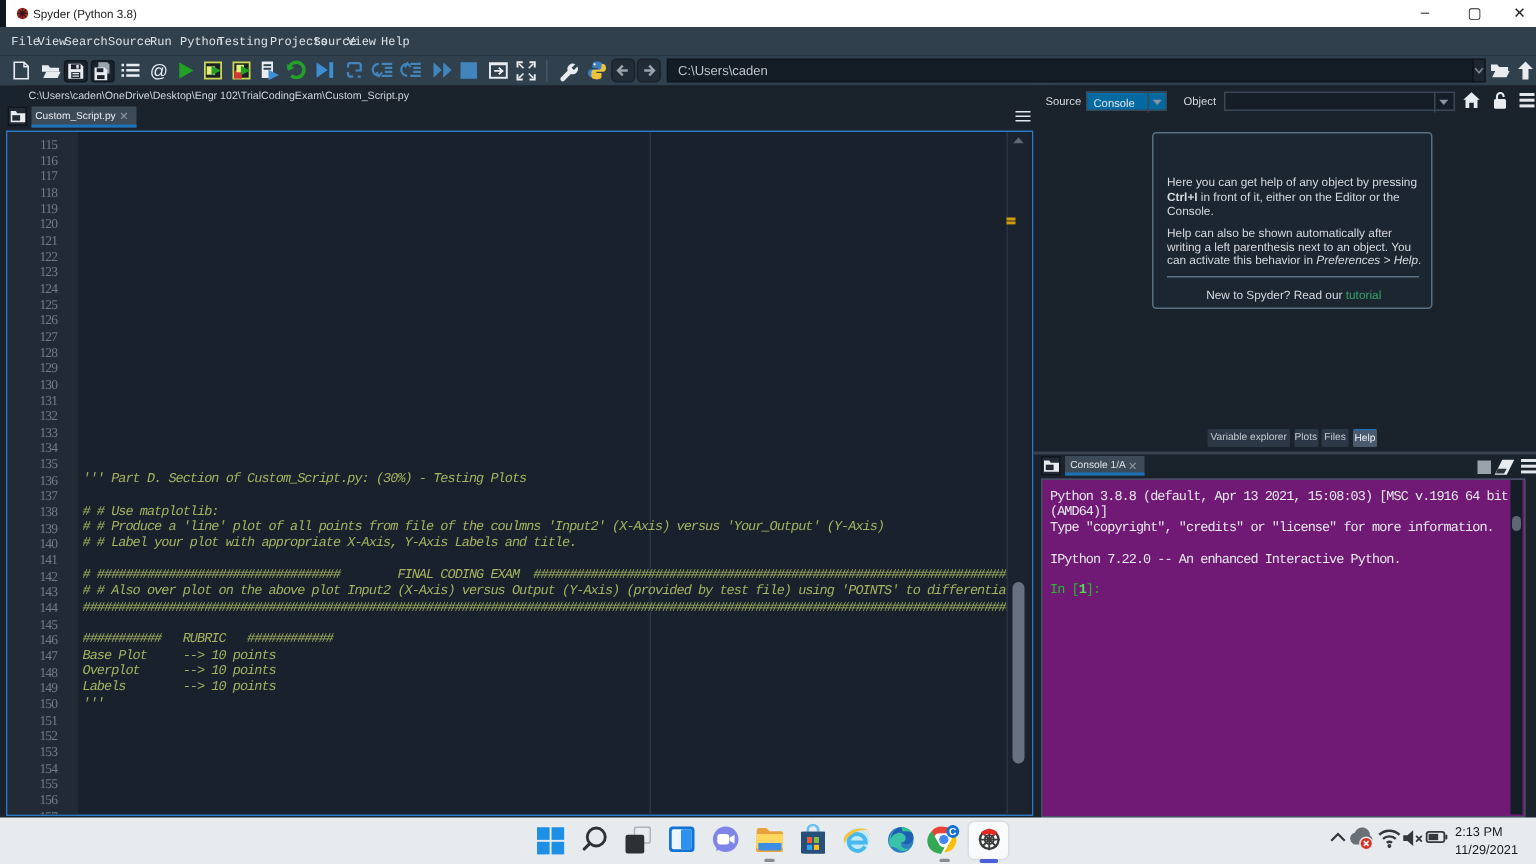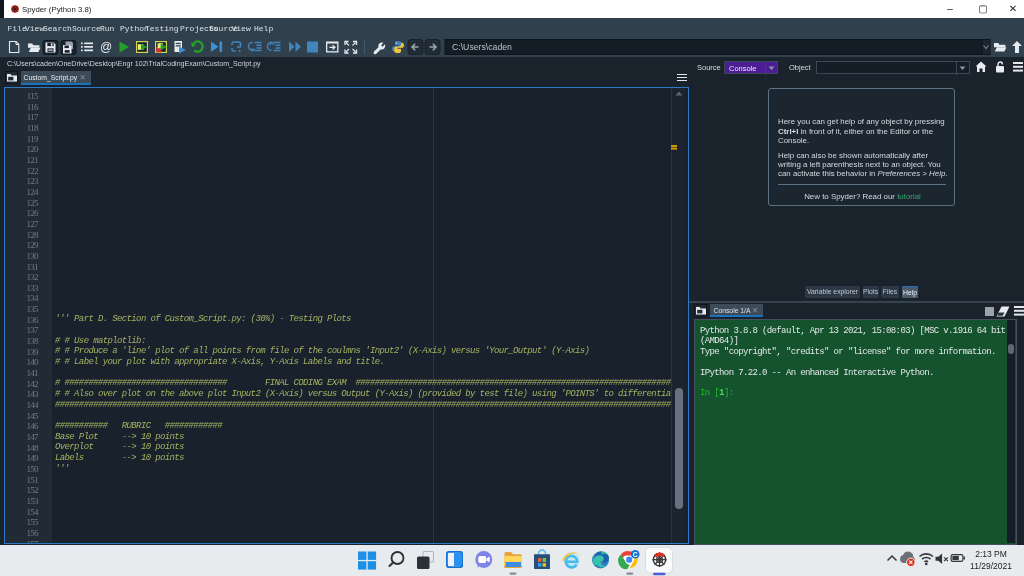--- a/index.html
+++ b/index.html
@@ -17,21 +17,21 @@
   .winbtn { position:absolute; top:3px; color:#222; font-size:10px; width:14px; text-align:center; }
 
   
   #menubar { left:0; top:18px; width:1024px; height:19px; background:#30404d; color:#dde2e7; font-size:8px; }
   #menubar span { position:absolute; top:6px;font-family:Liberation Mono, monospace; }
 
   
   #toolbar { left:0; top:37px; width:1024px; height:20px; background:#30404d; }
 
   
-  #pathbar { left:0; top:57px; width:689px; height:13px; background:#1a222c; color:#ced4da; font-size:7.1px;text-align:center; }
+  #pathbar { left:12px; top:57px; width:689px; height:13px; background:#1a222c; color:#ced4da; font-size:7.1px;text-align:center; }
 
   
   #tabrow { left:0; top:69px; width:689px; height:18px; background:#1a222c; }
   #edtab { position:absolute; left:20.5px; top:1.5px; width:70.5px; height:14.5px; background:#3d4a57; border-bottom:2px solid #1a72bb; color:#e8ecf0; font-size:6.8px; }
 
   
   #editor { left:4px; top:87px; width:685px; height:457px; border:1px solid #2d79c7; background:#19212d; overflow:hidden; }
   #gutter { position:absolute; left:0; top:0; width:47px; height:455px; background:#222b35; color:#6b7683; }
   #colline { position:absolute; left:428px; top:0; width:1px; height:455px; background:#2a3646; }
   #code { position:absolute; left:50px; top:2.7px; color:#a3b35f; font-style:italic; width:620px; overflow:hidden; }
@@ -44,26 +44,26 @@
   #helppane { left:689px; top:79px; width:335px; height:221px; background:#1a222c; }
   #usagebox { position:absolute; left:79px; top:9px; width:187px; height:118px; background:#1c2631; border:1px solid #5c7083; border-radius:3px; }
   #usagehead { position:absolute; left:-1px; top:-1px; width:189px; height:17px; background:#4a6c94; border-radius:3px 3px 0 0; color:#f0f3f6; font-size:9px; }
   .helptext { position:absolute; font-size:7.9px; line-height:9.3px; color:#d4d9de; }
   #helptabs { position:absolute; left:0px; top:207px; width:335px; height:12px; font-size:6.8px; color:#c3cad1; }
   .htab { position:absolute; top:0; height:12px; background:#2c3845; text-align:center; line-height:12px; border-radius:1px; }
 
   
   #conpane { left:689px; top:300px; width:335px; height:245px; background:#1a222c; }
   #contab { position:absolute; left:21px; top:4px; height:13px; width:53px; background:#3d4a57; border-bottom:2px solid #1a72bb; color:#dde2e7; font-size:6.8px; }
-  #conbox { position:absolute; left:5px; top:19px; width:323px; height:226px; border:1px solid #44525f; background:#14532d; }
+  #conbox { position:absolute; left:5px; top:19px; width:323px; height:226px; border:1px solid #44525f; background:#701a75; }
   #context { position:absolute; left:5px; top:5.5px; color:#e4e8ea; }
 
   
   #taskbar { left:0; top:545px; width:1024px; height:31px; background:#e8ebee; }
-  #clock { position:absolute; right:12px; top:3px; text-align:center; font-size:8.5px; color:#1b1b1b; line-height:12px; }
+  #clock { position:absolute; right:12px; top:3px; text-align:left; font-size:8.5px; color:#1b1b1b; line-height:12px; }
 </style>
 </head>
 <body>
 <div id="screen">
 
   <div class="abs" id="titlebar">
     <div class="blackedge"></div>
     <div class="round"></div>
     <svg style="position:absolute;left:11px;top:5px" width="8" height="8" viewBox="0 0 8 8">
       <circle cx="4" cy="4" r="3.8" fill="#b92b20"></circle>
@@ -325,21 +325,21 @@
     <div id="edscroll"></div>
       <svg style="position:absolute;left:668px;top:2px" width="12" height="8">
         <path d="M6 1.5 l3.5 4 h-7 z" fill="#5c6874"></path>
       </svg>
     <div id="edthumb"></div>
     <div style="position:absolute;left:666px;top:57px;width:6px;height:1.6px;background:#d09a0a;box-shadow:0 2.6px #d09a0a"></div>
   </div>
 
   <div class="abs" id="rheader">
     <span style="position:absolute;left:8px;top:6px">Source</span>
-    <div style="position:absolute;left:35px;top:4px;width:54px;height:13px;background:#4c1d95;border:1px solid #3a4856;color:#e4e8ec">
+    <div style="position:absolute;left:35px;top:4px;width:54px;height:13px;background:#0369a1;border:1px solid #3a4856;color:#e4e8ec">
         <span style="position:absolute;left:4px;top:2px">Console</span>
         <div style="position:absolute;right:0;top:0;width:12px;height:13px;border-left:1px solid #3a4856"></div>
         <svg style="position:absolute;right:2.5px;top:4px" width="7" height="5">
           <path d="M0.5 0.5 l3 3.5 3 -3.5" fill="#8a95a0"></path>
         </svg>
       </div>
     <span style="position:absolute;left:100px;top:6px">Object</span>
     <div style="position:absolute;left:127px;top:4px;width:154px;height:13px;background:#151d27;border:1px solid #3a4856">
         <div style="position:absolute;right:0;top:0;width:13px;height:13px;border-left:1px solid #3a4856"></div>
         <svg style="position:absolute;right:3px;top:4px" width="7" height="5">

